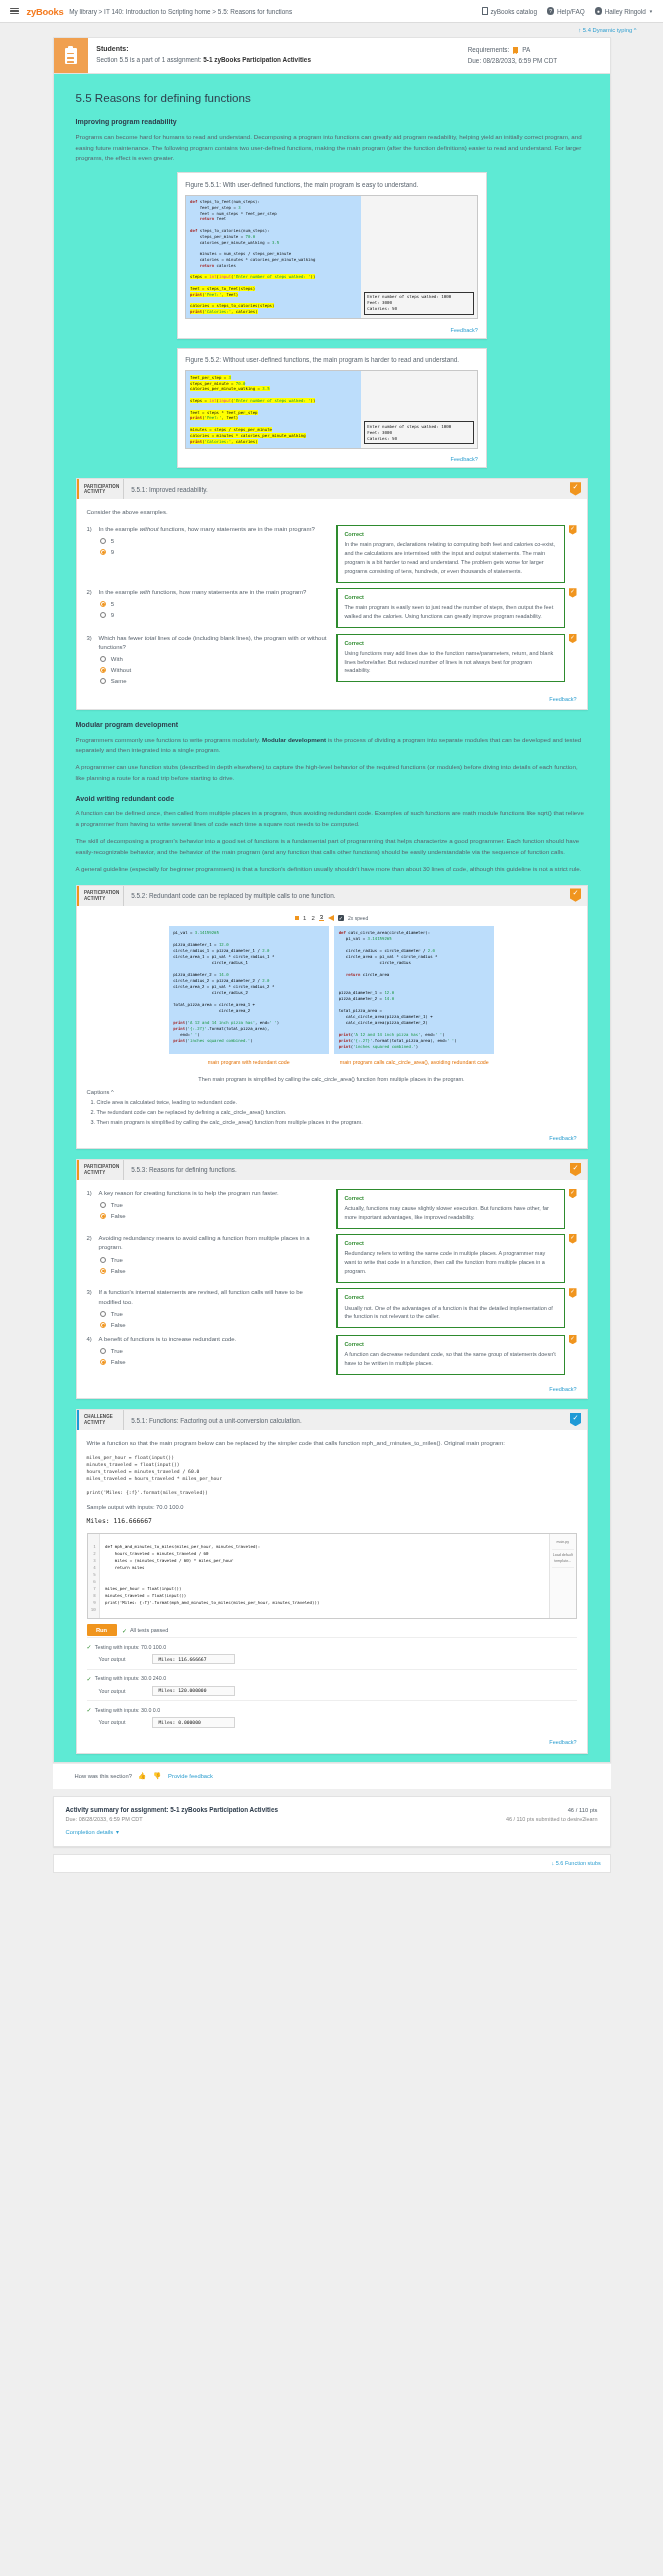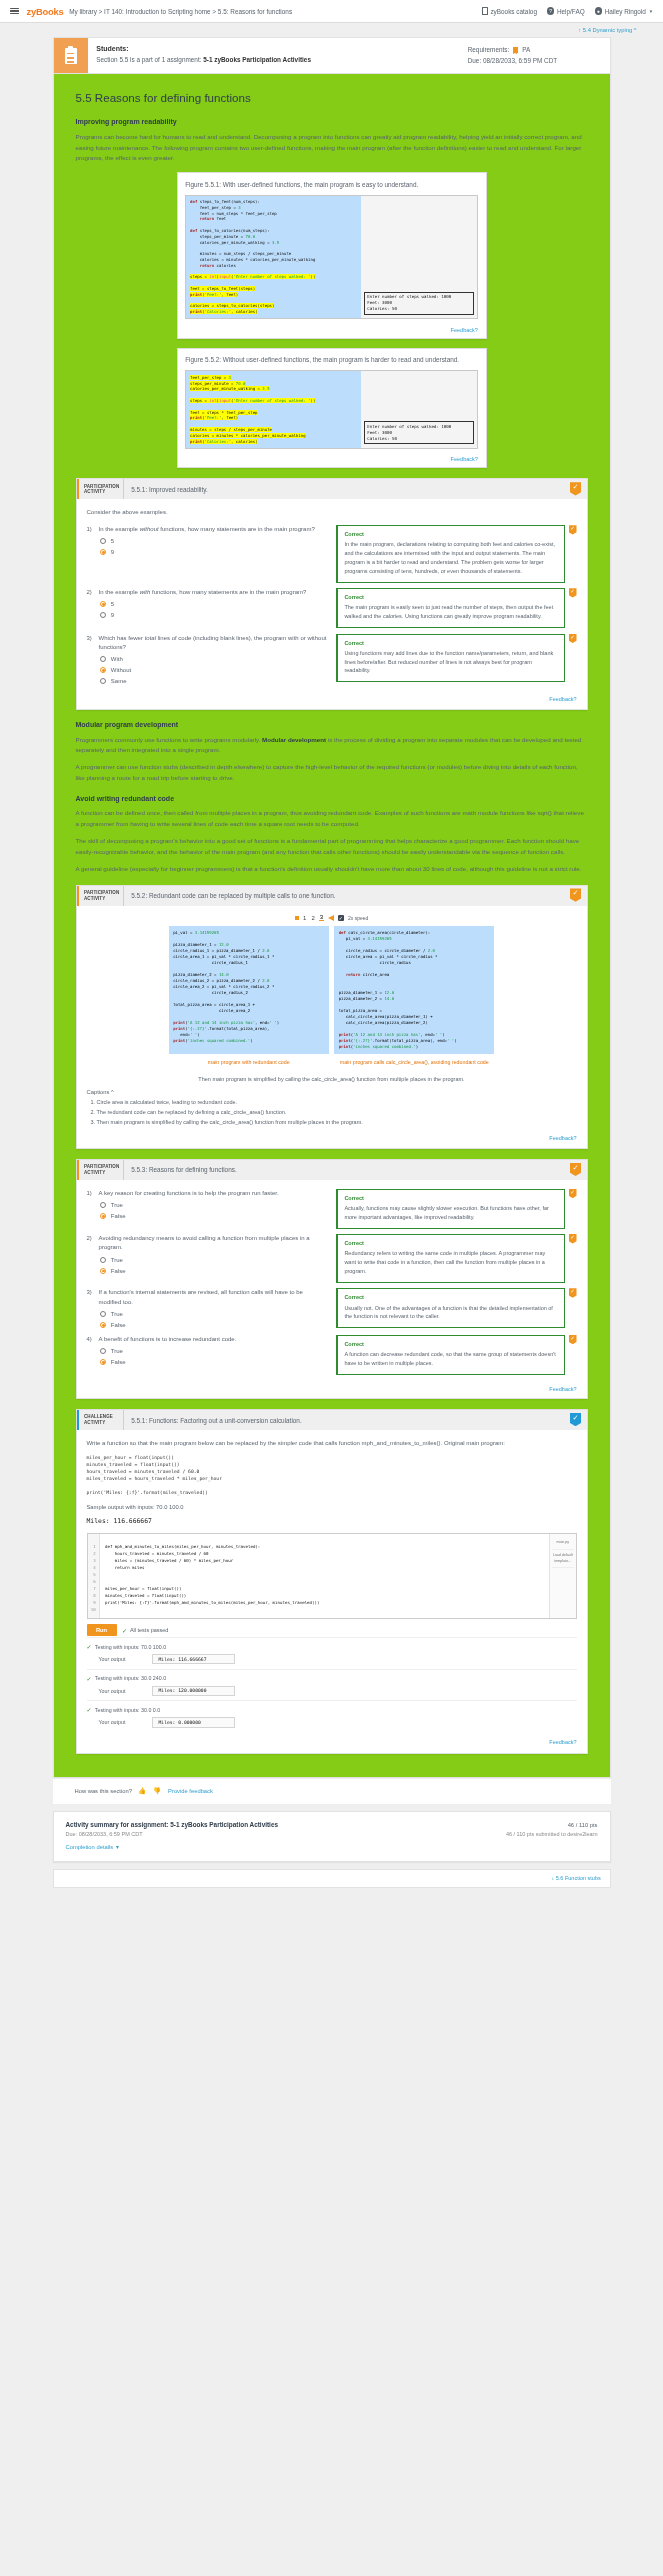--- a/index.html
+++ b/index.html
@@ -69,24 +69,24 @@
   .stu-body { flex: 1; padding: 6.6px 8.8px; display: flex; }
   .stu-left { flex: 1; }
   .stu-title { font-size: 7px; font-weight: bold; color: #333; margin-bottom: 3.9px; }
   .stu-sub { font-size: 6.4px; color: #5a646e; }
   .stu-sub b { color: #333; }
   .stu-right { width: 133px; font-size: 6.4px; color: #5a646e; line-height: 1.7; }
   .pa-chip { display: inline-block; width: 5px; height: 6px; background: #f0951e; vertical-align: -0.6px; margin: 0 2.2px; position: relative; }
   .pa-chip:after { content:""; position:absolute; left:0; bottom:-1.7px; border-left:2.5px solid #f0951e; border-right:2.5px solid #f0951e; border-bottom:1.7px solid transparent; }
 
   .card {
-    background: #84cc16;
+    background: #5eead4;
     border: 0.6px solid #e2e2e2;
     border-top: none;
-    padding: 12px 22px 21px 22px;
+    padding: 12px 22px 6px 22px;
     box-shadow: 0 0.6px 1.1px rgba(0,0,0,.07);
   }
   h1.sect-title { font-size: 11.6px; font-weight: normal; color: #2f3d4c; margin: 4.4px 0 14.4px 0; }
   h2.sub { font-size: 7px; font-weight: bold; color: #2f3d4c; margin: 11px 0 6.6px 0; }
   p.para { font-size: 6.2px; line-height: 1.75; color: #5a646e; margin: 0 0 6px 0; }
   p.para b { color: #2f3d4c; }
 
   
   .figure {
     width: 310px; margin: 7.7px auto 8.8px auto;

